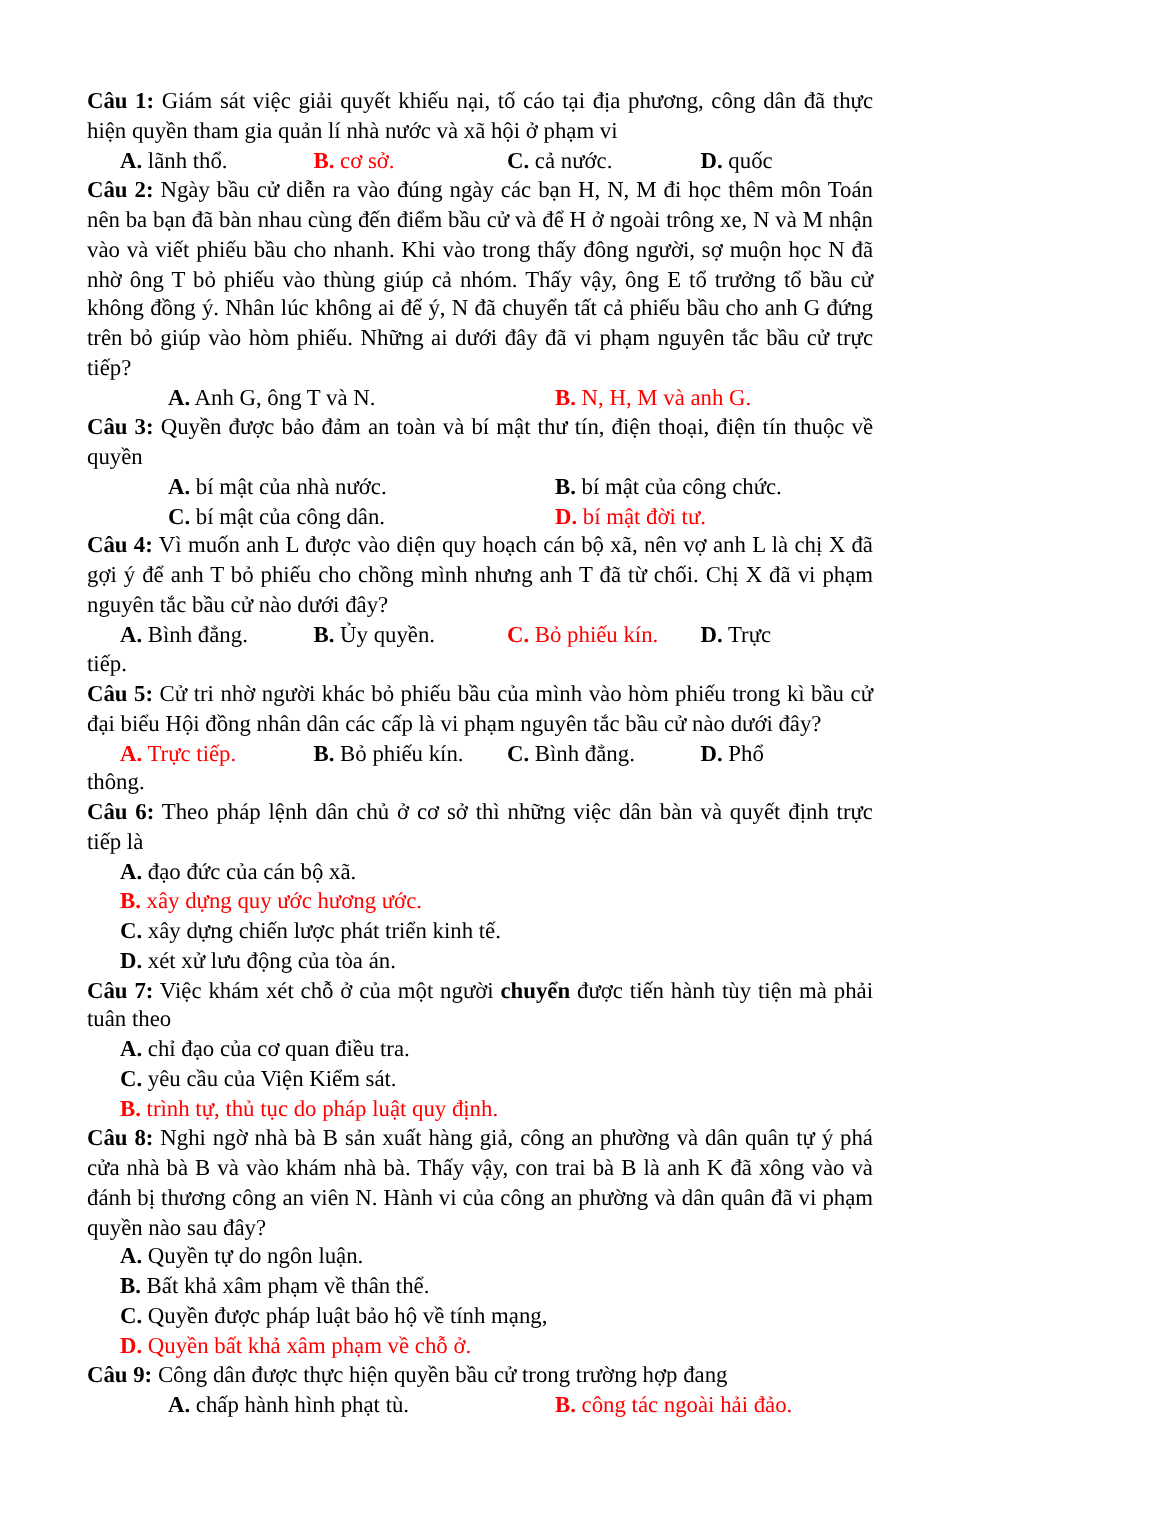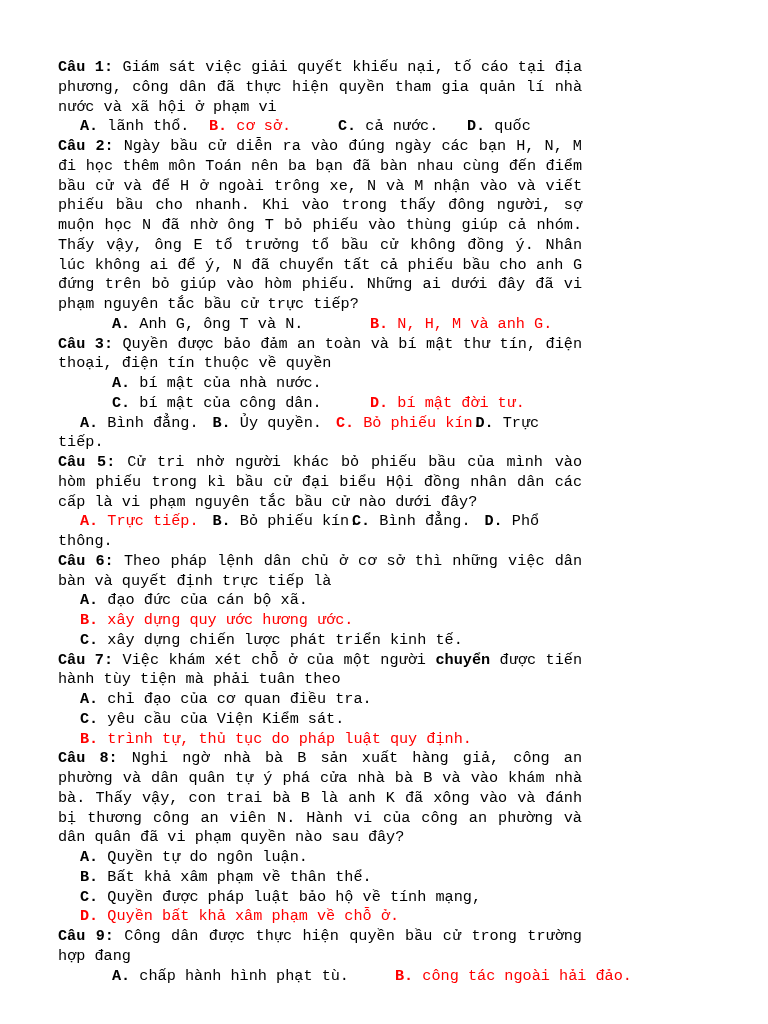--- a/index.html
+++ b/index.html
@@ -12,21 +12,20 @@
     min-height: 1024px;
     font-family: "Liberation Serif", "DejaVu Serif", serif;
     color: #000000;
   }
   .page {
     width: 640px;
     min-height: 1024px;
     box-sizing: border-box;
     padding: 58px 58px 28px 58px;
     background: #ffffff;
-    font-family: Liberation Mono, monospace;
   }
   .question {
     margin: 0 0 0 0;
   }
   .q-stem {
     font-size: 15.2px;
     line-height: 1.30;
     text-align: justify;
     margin: 0;
   }
@@ -110,28 +109,30 @@
           </div>
           <div class="opt-row cols2">
           </div>
         </div>
       </div>
       <div class="question">
         <p class="q-stem"><span class="q-label">Câu 3:</span> <span class="q-stem-text">Quyền được bảo đảm an toàn và bí mật thư tín, điện thoại, điện tín thuộc về quyền</span></p>
         <div class="options">
           <div class="opt-row cols2">
             <span class="opt"><span class="opt-letter">A.</span> <span class="opt-text">bí mật của nhà nước.</span></span>
+            <span class="opt"><span class="opt-letter">B.</span> <span class="opt-text">bí mật của công chức.</span></span>
           </div>
           <div class="opt-row cols2">
             <span class="opt"><span class="opt-letter">C.</span> <span class="opt-text">bí mật của công dân.</span></span>
             <span class="opt red"><span class="opt-letter">D.</span> <span class="opt-text">bí mật đời tư.</span></span>
           </div>
         </div>
       </div>
       <div class="question">
+        <p class="q-stem"><span class="q-label">Câu 4:</span> <span class="q-stem-text">Vì muốn anh L được vào diện quy hoạch cán bộ xã, nên vợ anh L là chị X đã gợi ý để anh T bỏ phiếu cho chồng mình nhưng anh T đã từ chối. Chị X đã vi phạm nguyên tắc bầu cử nào dưới đây?</span></p>
         <div class="options">
           <div class="opt-row cols4">
             <span class="opt"><span class="opt-letter">A.</span> <span class="opt-text">Bình đẳng.</span></span>
             <span class="opt"><span class="opt-letter">B.</span> <span class="opt-text">Ủy quyền.</span></span>
             <span class="opt red"><span class="opt-letter">C.</span> <span class="opt-text">Bỏ phiếu kín.</span></span>
             <span class="opt"><span class="opt-letter">D.</span> <span class="opt-text">Trực</span></span>
           </div>
         </div>
         <div class="wrap-tail">tiếp.</div>
       </div>
@@ -147,20 +148,21 @@
         </div>
         <div class="wrap-tail">thông.</div>
       </div>
       <div class="question">
         <p class="q-stem"><span class="q-label">Câu 6:</span> <span class="q-stem-text">Theo pháp lệnh dân chủ ở cơ sở thì những việc dân bàn và quyết định trực tiếp là</span></p>
         <div class="options">
           <div class="stack">
             <span class="opt"><span class="opt-letter">A.</span> <span class="opt-text">đạo đức của cán bộ xã.</span></span>
             <span class="opt red"><span class="opt-letter">B.</span> <span class="opt-text">xây dựng quy ước hương ước.</span></span>
             <span class="opt"><span class="opt-letter">C.</span> <span class="opt-text">xây dựng chiến lược phát triển kinh tế.</span></span>
+            <span class="opt"><span class="opt-letter">D.</span> <span class="opt-text">xét xử lưu động của tòa án.</span></span>
           </div>
         </div>
       </div>
       <div class="question">
         <p class="q-stem"><span class="q-label">Câu 7:</span> <span class="q-stem-text"><span>Việc khám xét chỗ ở của một người </span><span class="bold">chuyển</span><span> được tiến hành tùy tiện mà phải tuân theo</span></span></p>
         <div class="options">
           <div class="stack">
             <span class="opt"><span class="opt-letter">A.</span> <span class="opt-text">chỉ đạo của cơ quan điều tra.</span></span>
             <span class="opt"><span class="opt-letter">C.</span> <span class="opt-text">yêu cầu của Viện Kiểm sát.</span></span>
             <span class="opt red"><span class="opt-letter">B.</span> <span class="opt-text">trình tự, thủ tục do pháp luật quy định.</span></span>

